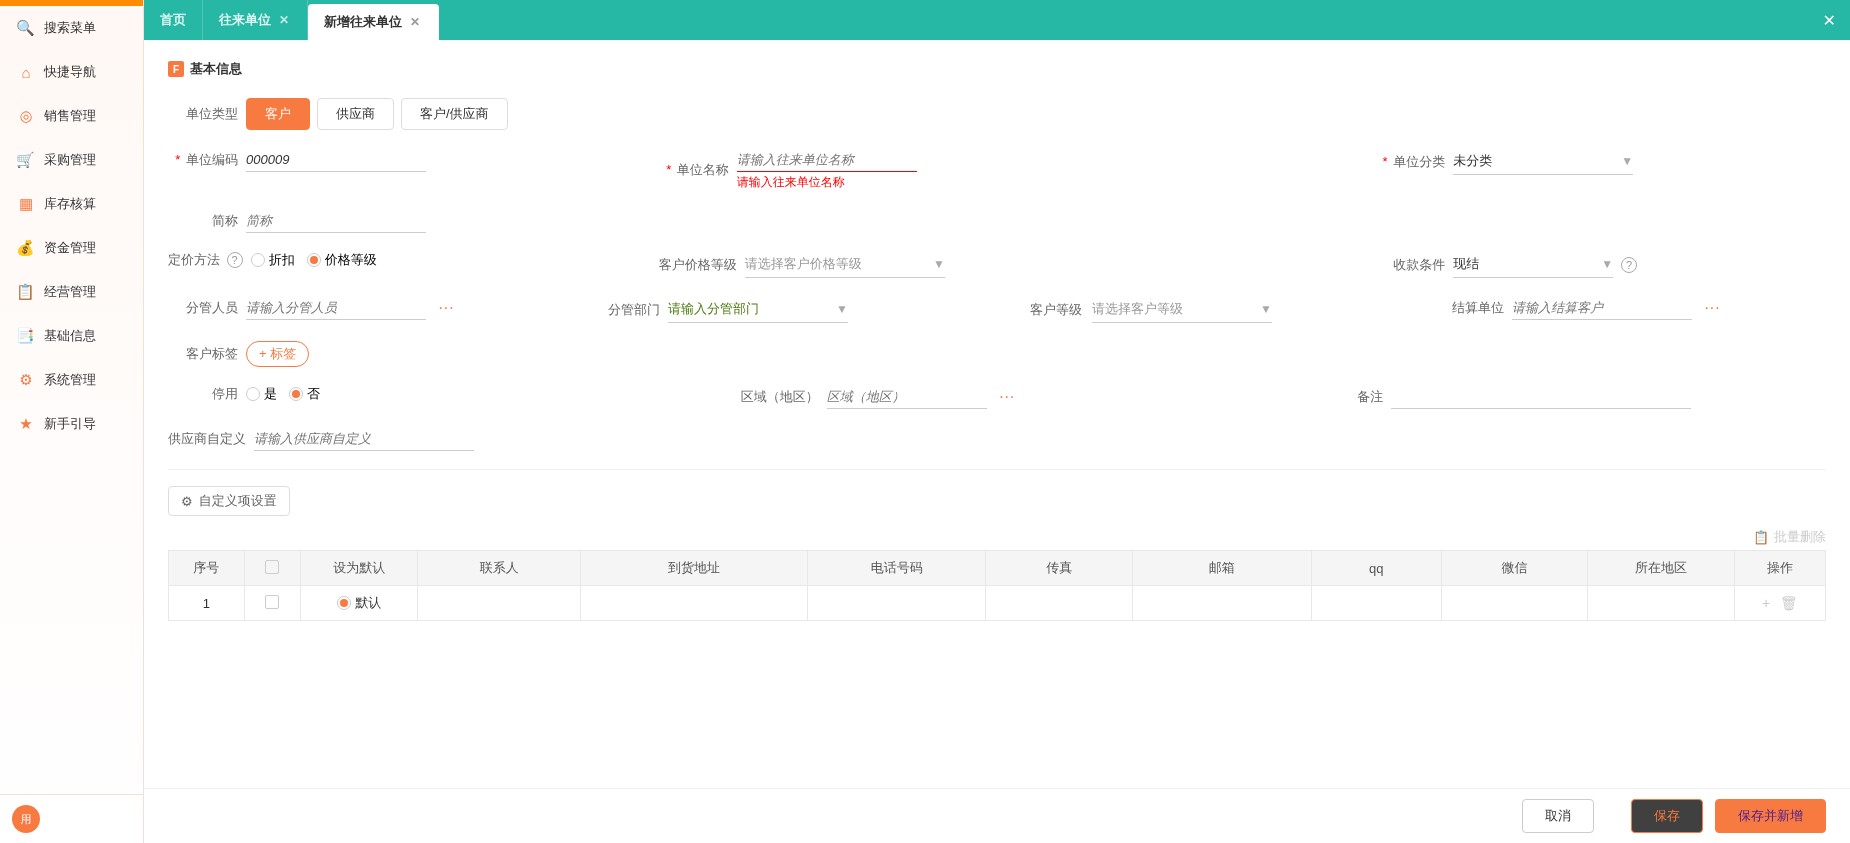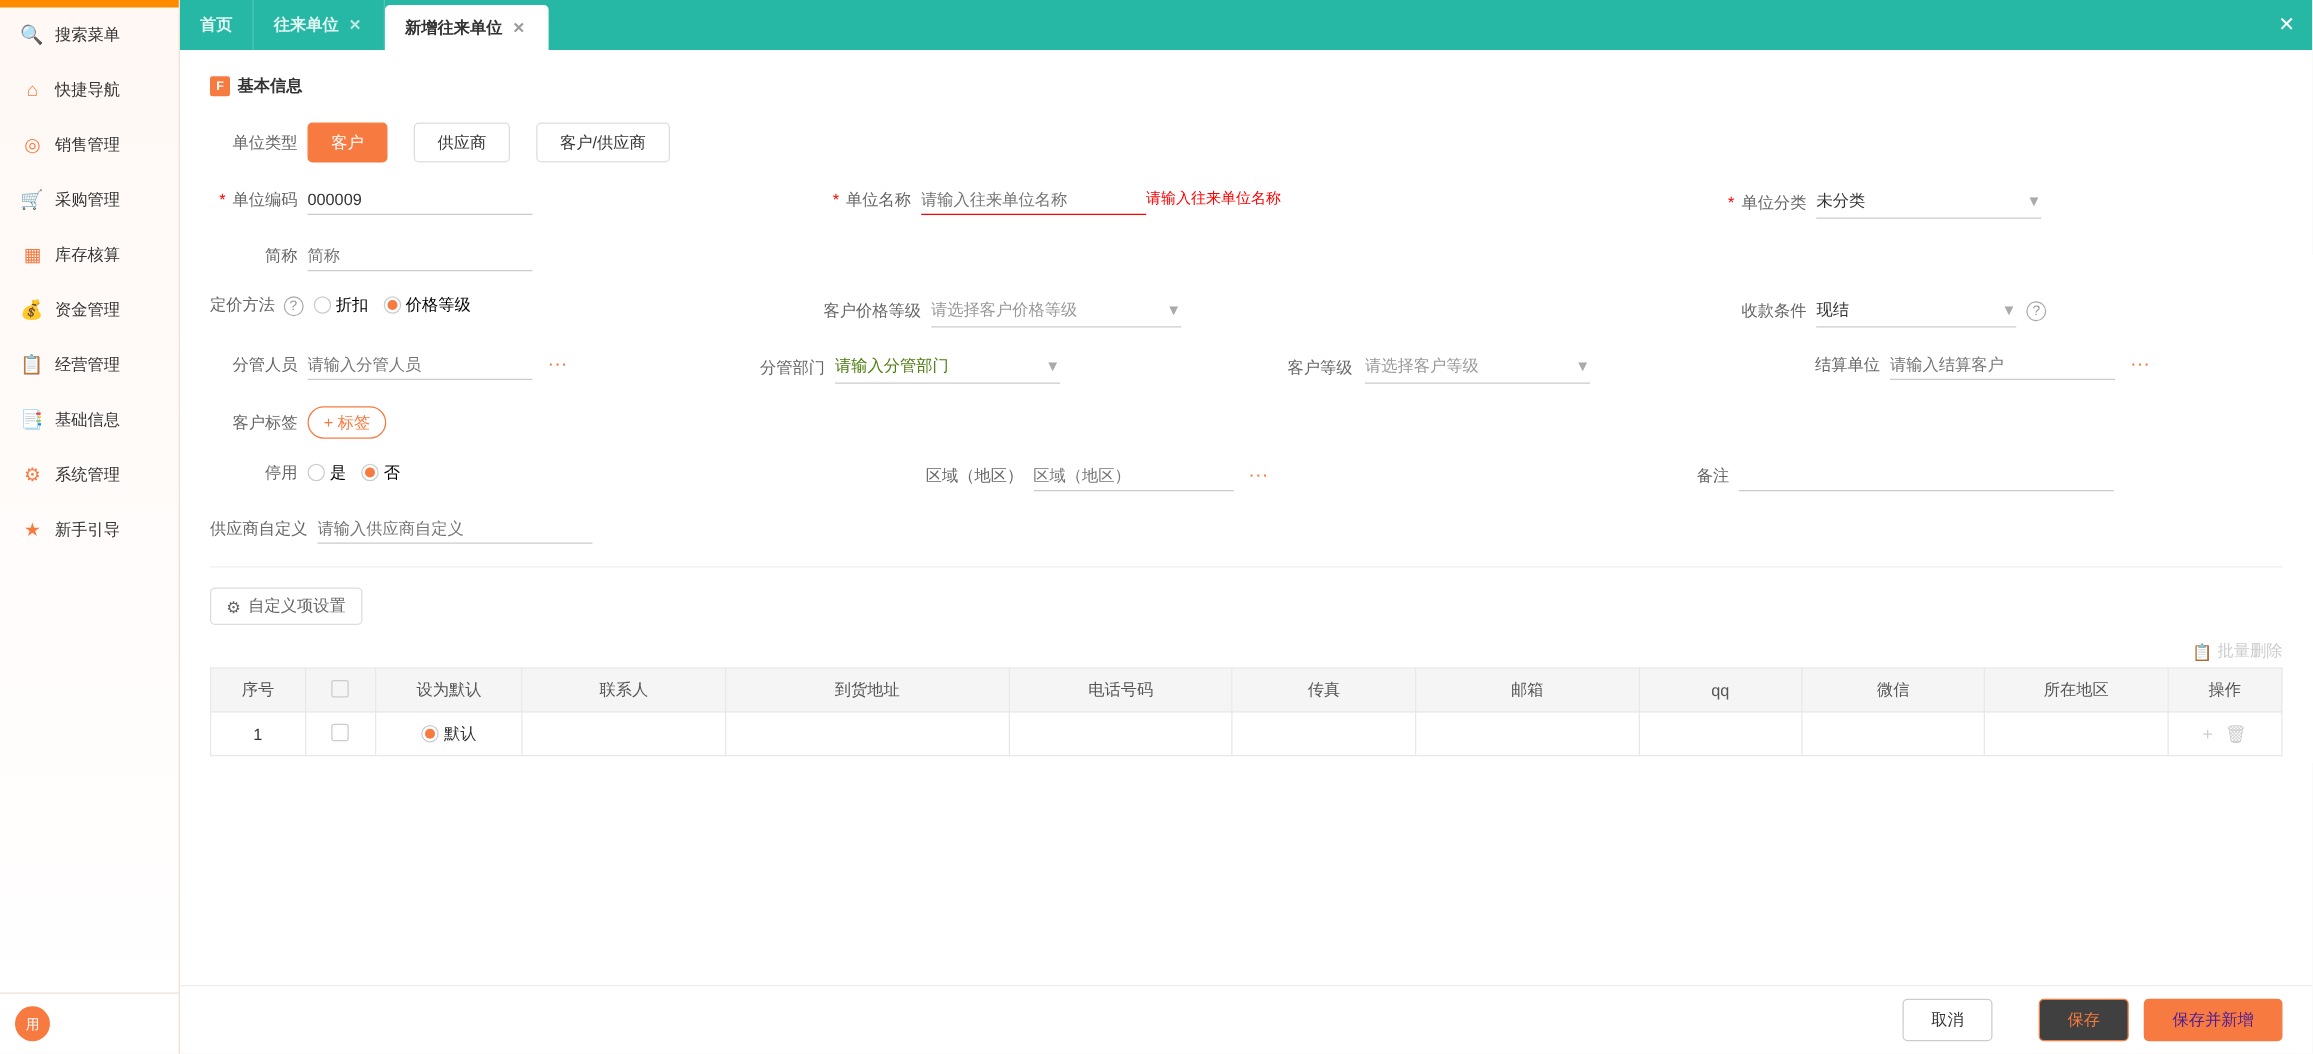--- a/index.html
+++ b/index.html
@@ -119,21 +119,21 @@
       gap: 6px;
       font-size: 14px;
       font-weight: bold;
       color: #333;
       margin-bottom: 20px;
     }
 
     
     .type-group {
       display: flex;
-      gap: 21px;
+      gap: 7px;
     }
     .type-btn {
       padding: 6px 18px;
       border: 1px solid #ddd;
       border-radius: 4px;
       cursor: pointer;
       background: white;
       color: #333;
       font-size: 13px;
     }
@@ -171,31 +171,32 @@
     }
     .form-input {
       border: none;
       border-bottom: 1px solid #ccc;
       outline: none;
       padding: 4px 0;
       font-size: 13px;
       color: #333;
       background: transparent;
       width: 180px;
+      font-style: italic;
     }
     .form-input.error-border { border-bottom-color: #f00; }
     .error-text {
       color: #f00;
       font-size: 12px;
       margin-top: 2px;
       display: block;
     }
     .form-input-wrap {
       display: flex;
-      flex-direction: row;
+      flex-direction: column;
     }
     .form-select {
       display: flex;
       align-items: center;
       border-bottom: 1px solid #ccc;
       padding: 4px 0;
       cursor: pointer;
       gap: 4px;
       min-width: 160px;
       color: #999;

